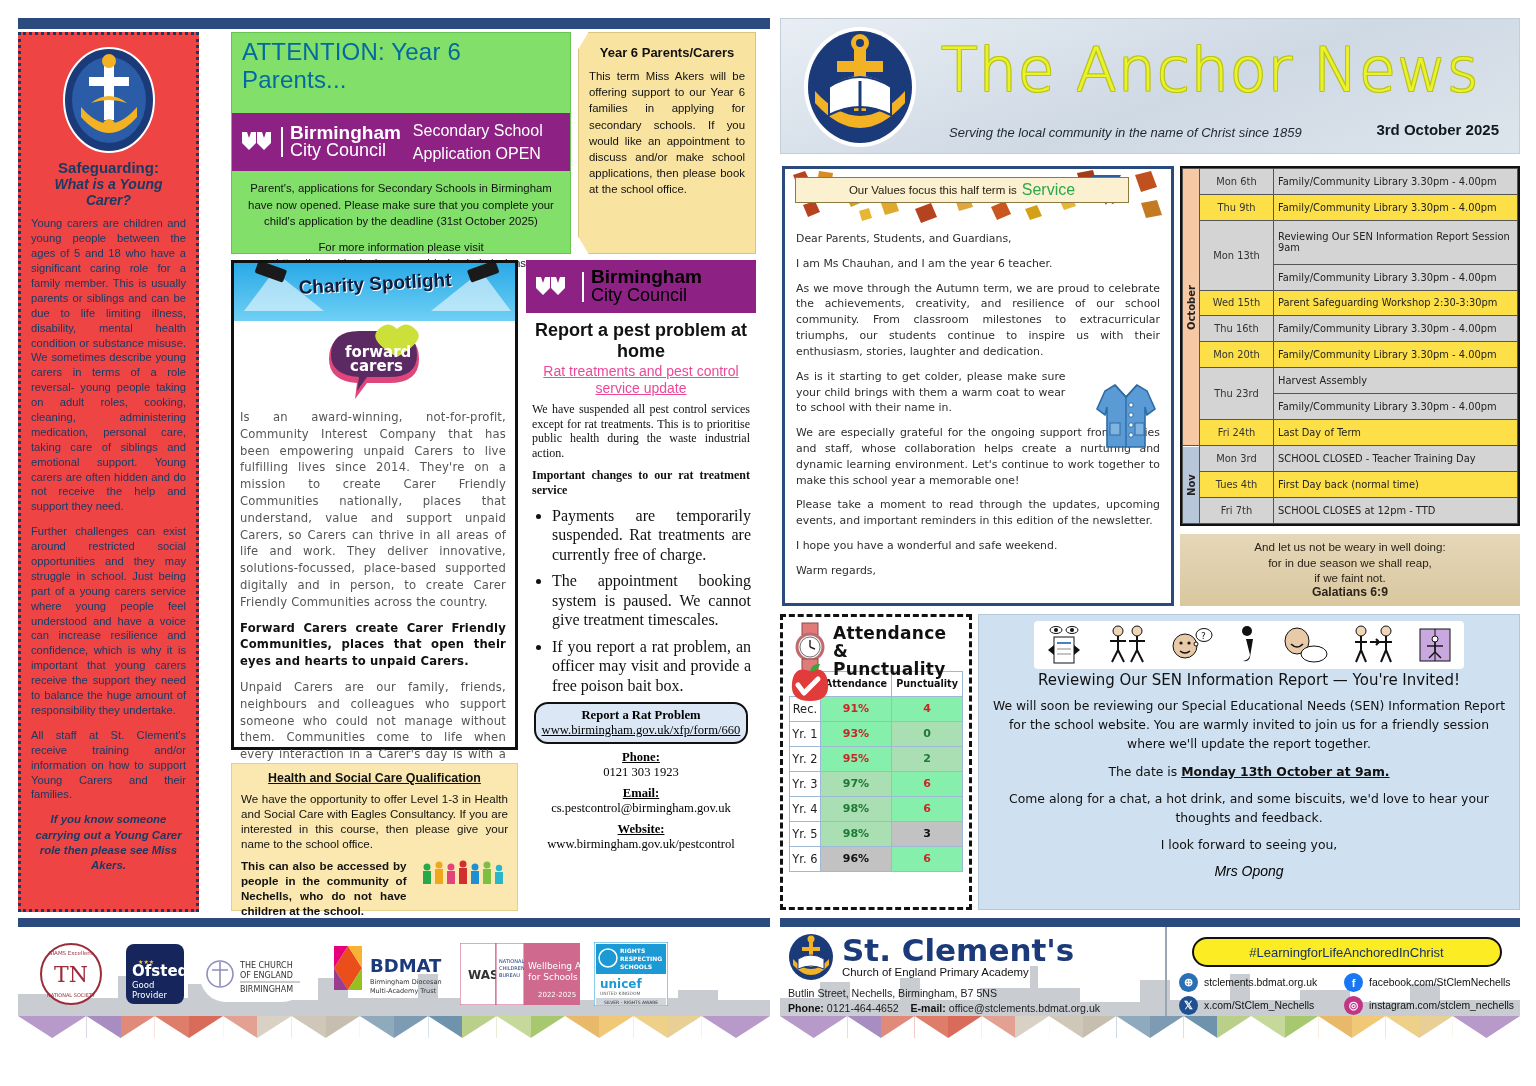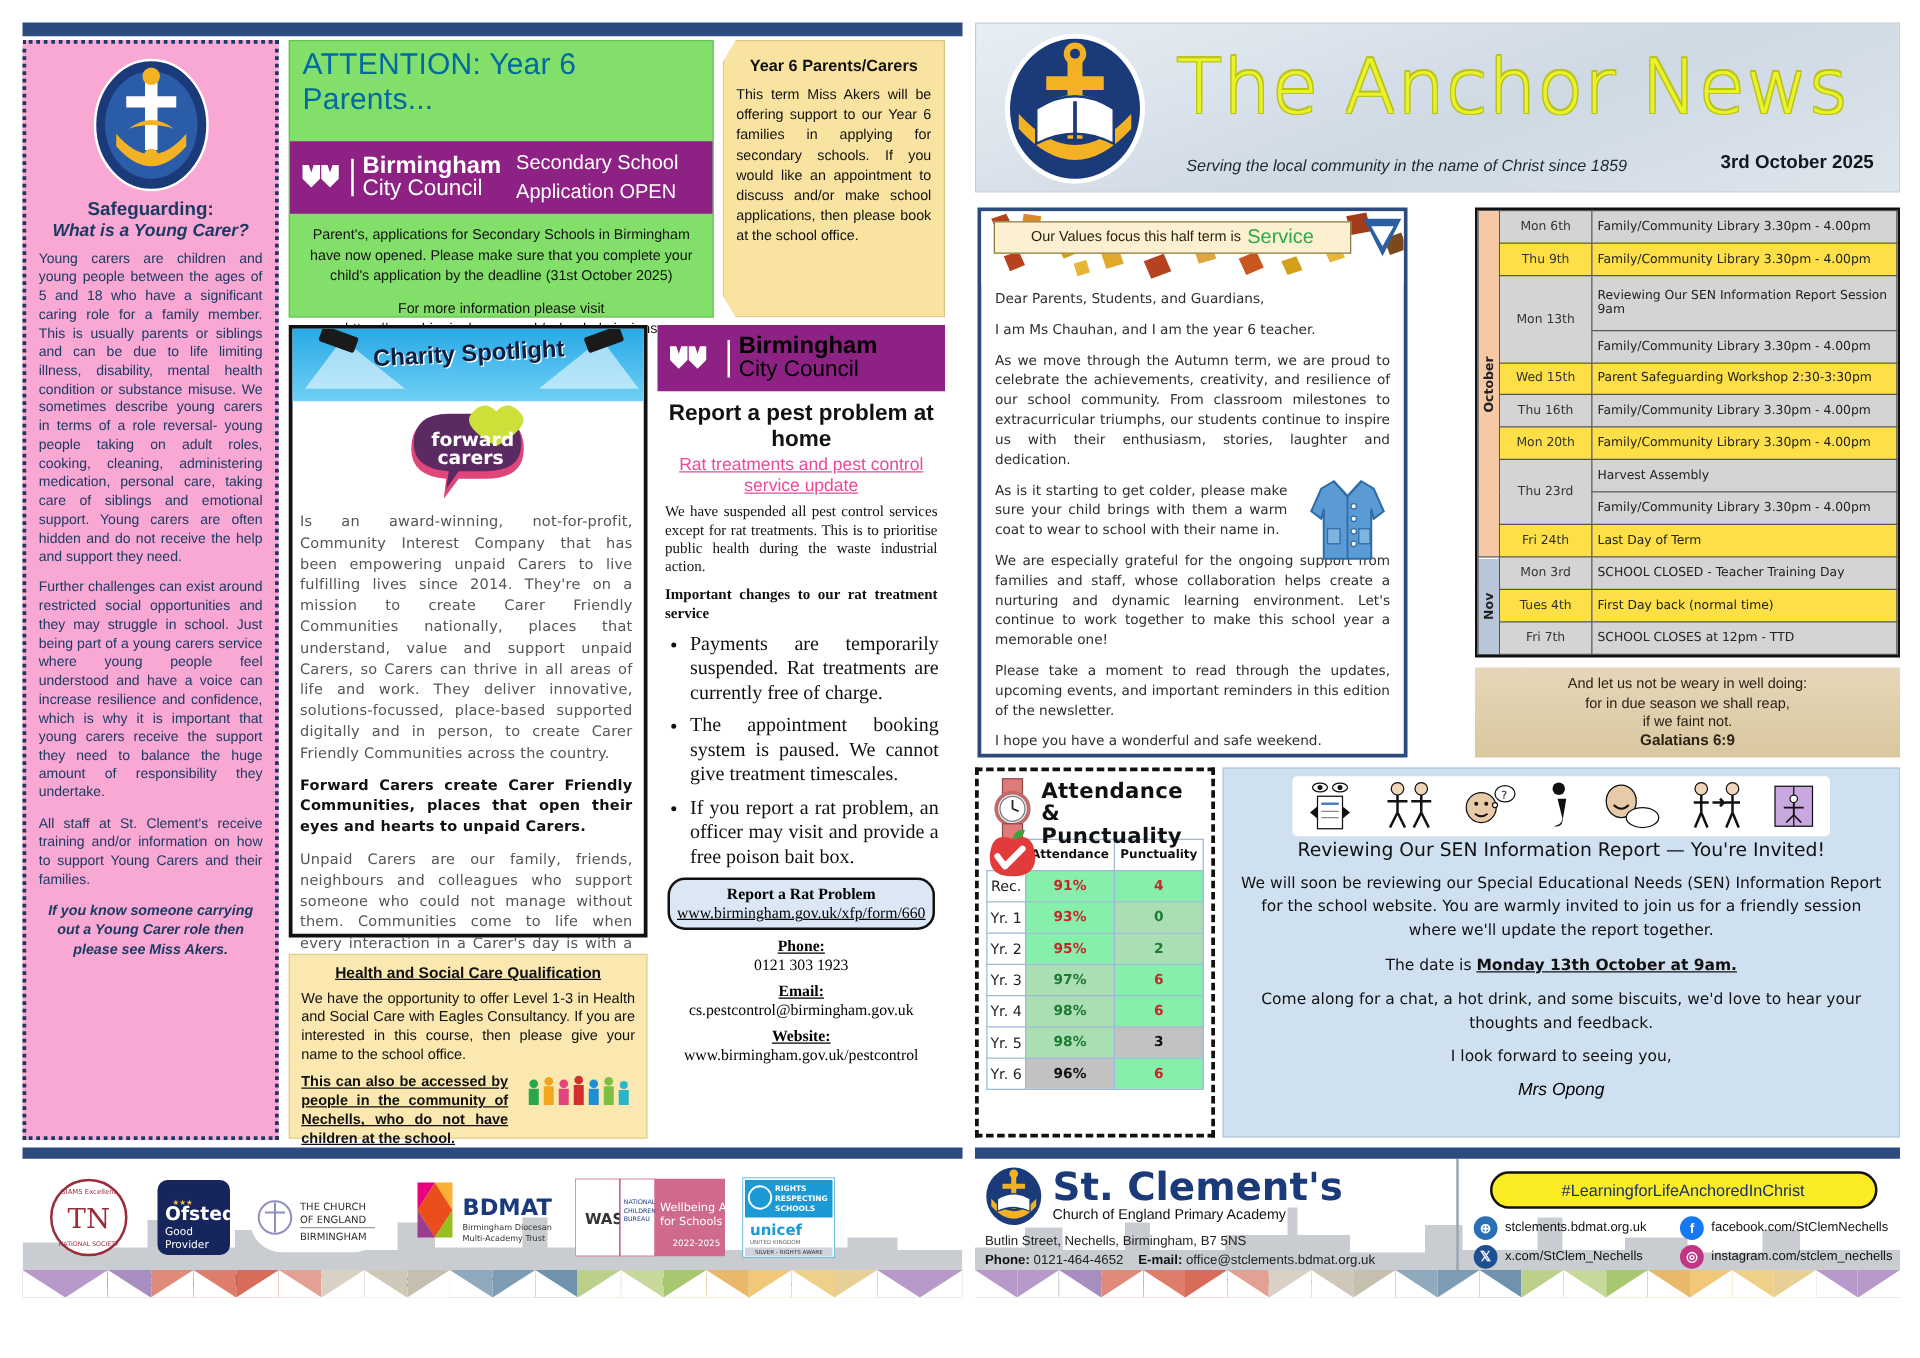--- a/index.html
+++ b/index.html
@@ -14,22 +14,22 @@
   .page { position:relative; width:1536px; height:1086px; }
 
   
   .left-page { position:absolute; left:18px; top:18px; width:752px; height:1050px; }
   .right-page { position:absolute; left:780px; top:18px; width:740px; height:1050px; }
 
   .topbar { height:11px; background:#2b4a7d; width:100%; }
 
   
   .safeguard {
-    position:absolute; left:0px; top:14px; width:205px; height:880px;
-    background:#f9a8d4; border:3px dotted #1b3a63;
+    position:absolute; left:0px; top:14px; width:181px; height:880px;
+    background:#ef4444; border:3px dotted #1b3a63;
     padding:8px 10px 8px 10px;
   }
   .sg-logo { width:96px; height:110px; margin:2px auto 4px auto; display:block; position:relative; }
   .sg-title { text-align:center; font-weight:bold; font-size:15px; color:#1b3a63; line-height:1.15; }
   .sg-sub { text-align:center; font-weight:bold; font-style:italic; font-size:14px; color:#1b3a63; line-height:1.15; margin-bottom:8px;}
   .sg-body p { font-size:11.2px; color:#1b3a63; text-align:justify; margin:0 0 10px 0; line-height:1.33; }
   .sg-foot { font-size:11.4px; color:#1b3a63; font-style:italic; font-weight:bold; text-align:center; line-height:1.35; }
 
   
   .attn { position:absolute; left:213px; top:14px; width:340px; height:222px; background:#82e06a; border:1px solid #6ac257; }
@@ -61,21 +61,21 @@
   .ch-body { padding:2px 9px 0 6px; }
   .ch-body p { font-size:11.6px; color:#555; text-align:justify; margin:0 0 9px 0; line-height:1.45; font-family:"DejaVu Sans", sans-serif; letter-spacing:.2px; }
   .ch-body p.bold { color:#111; font-weight:bold; }
   .ch-contact { display:flex; justify-content:space-between; padding:2px 9px 0 9px; font-size:12px; color:#111; }
   .ch-contact .url { font-style:italic; }
 
   
   .hsc { position:absolute; left:213px; top:745px; width:287px; height:148px; background:#fbe8b0; border:1px solid #e3cf8a; padding:7px 9px; }
   .hsc h4 { margin:0 0 6px 0; font-size:12.4px; text-align:center; text-decoration:underline; color:#111; }
   .hsc p { margin:0 0 7px 0; font-size:11.6px; text-align:justify; color:#111; line-height:1.3; }
-  .hsc p.b { font-weight:bold; width:62%;text-decoration:underline; }
+  .hsc p.b { font-weight:bold; width:62%; }
   .hsc .people { position:absolute; right:8px; bottom:16px; width:90px; height:36px; }
 
   
   .pest { position:absolute; left:508px; top:242px; width:230px; height:651px; background:#fff; }
   .pest .bcc-bar2 { background:#8e2184; height:53px; display:flex; align-items:center; padding:0 8px; }
   .pest h3 { margin:7px 0 0 0; text-align:center; font-size:18px; color:#111; line-height:1.15; }
   .pest h5 { margin:2px 0 5px 0; text-align:center; font-size:14px; color:#ec4899; font-weight:normal; text-decoration:underline; line-height:1.2; }
   .pest p { margin:0 0 8px 0; font-size:12px; text-align:justify; color:#111; line-height:1.22; font-family:"Liberation Serif", serif; padding:0 6px;}
   .pest p.bold { font-weight:bold; }
   .pest ul { margin:0 0 4px 0; padding-left:26px; }
@@ -98,21 +98,21 @@
   .tri-strip i { position:absolute; inset:0; display:block; }
 
   
   .masthead { position:relative; height:136px; background:linear-gradient(160deg,#e8eef4,#cfd9e4 55%,#dde5ec); border:1px solid #c4ced8; overflow:hidden; }
   .crest { position:absolute; left:18px; top:6px; width:122px; height:124px; }
   .mast-title { position:absolute; left:160px; top:16px; font-size:60px; color:#eaf22a; font-family:"DejaVu Sans", sans-serif; text-shadow:-1px -1px 0 #b9c31d,1px -1px 0 #b9c31d,-1px 1px 0 #b9c31d,1px 1px 0 #b9c31d; letter-spacing:1px; white-space:nowrap; font-weight:300; }
   .mast-sub { position:absolute; left:168px; top:106px; font-size:13px; color:#1c2733; font-style:italic; }
   .mast-date { position:absolute; right:20px; top:102px; font-size:15px; color:#101820; font-weight:bold; }
 
   
-  .letter { position:absolute; left:2px; top:148px; width:344px; height:440px; border:3px solid #2b4a7d; background:#fff; overflow:hidden; }
+  .letter { position:absolute; left:2px; top:148px; width:392px; height:440px; border:3px solid #2b4a7d; background:#fff; overflow:hidden; }
   .leaves { height:58px; position:relative; background:#fff; overflow:hidden; }
   .values-bar { position:absolute; left:10px; top:8px; right:42px; height:26px; background:#fbf0cf; border:1px solid #8c7a3e; display:flex; align-items:center; justify-content:center; font-size:11.5px; color:#2a2013; z-index:3; }
   .values-bar .svc { color:#2aa84a; font-size:16px; margin-left:5px; }
   .letter-body { padding:4px 11px 0 11px; }
   .letter-body p { margin:0 0 9px 0; font-size:10.9px; color:#2e2e2e; line-height:1.45; text-align:justify; font-family:"DejaVu Sans", sans-serif; }
   .coat { position:absolute; right:12px; top:210px; width:66px; height:72px; }
 
   
   .cal { position:absolute; right:0px; top:148px; width:340px; height:360px; border:2px solid #111; background:#fff; }
   .cal table { border-collapse:collapse; width:100%; height:100%; font-family:"DejaVu Sans", sans-serif; }

